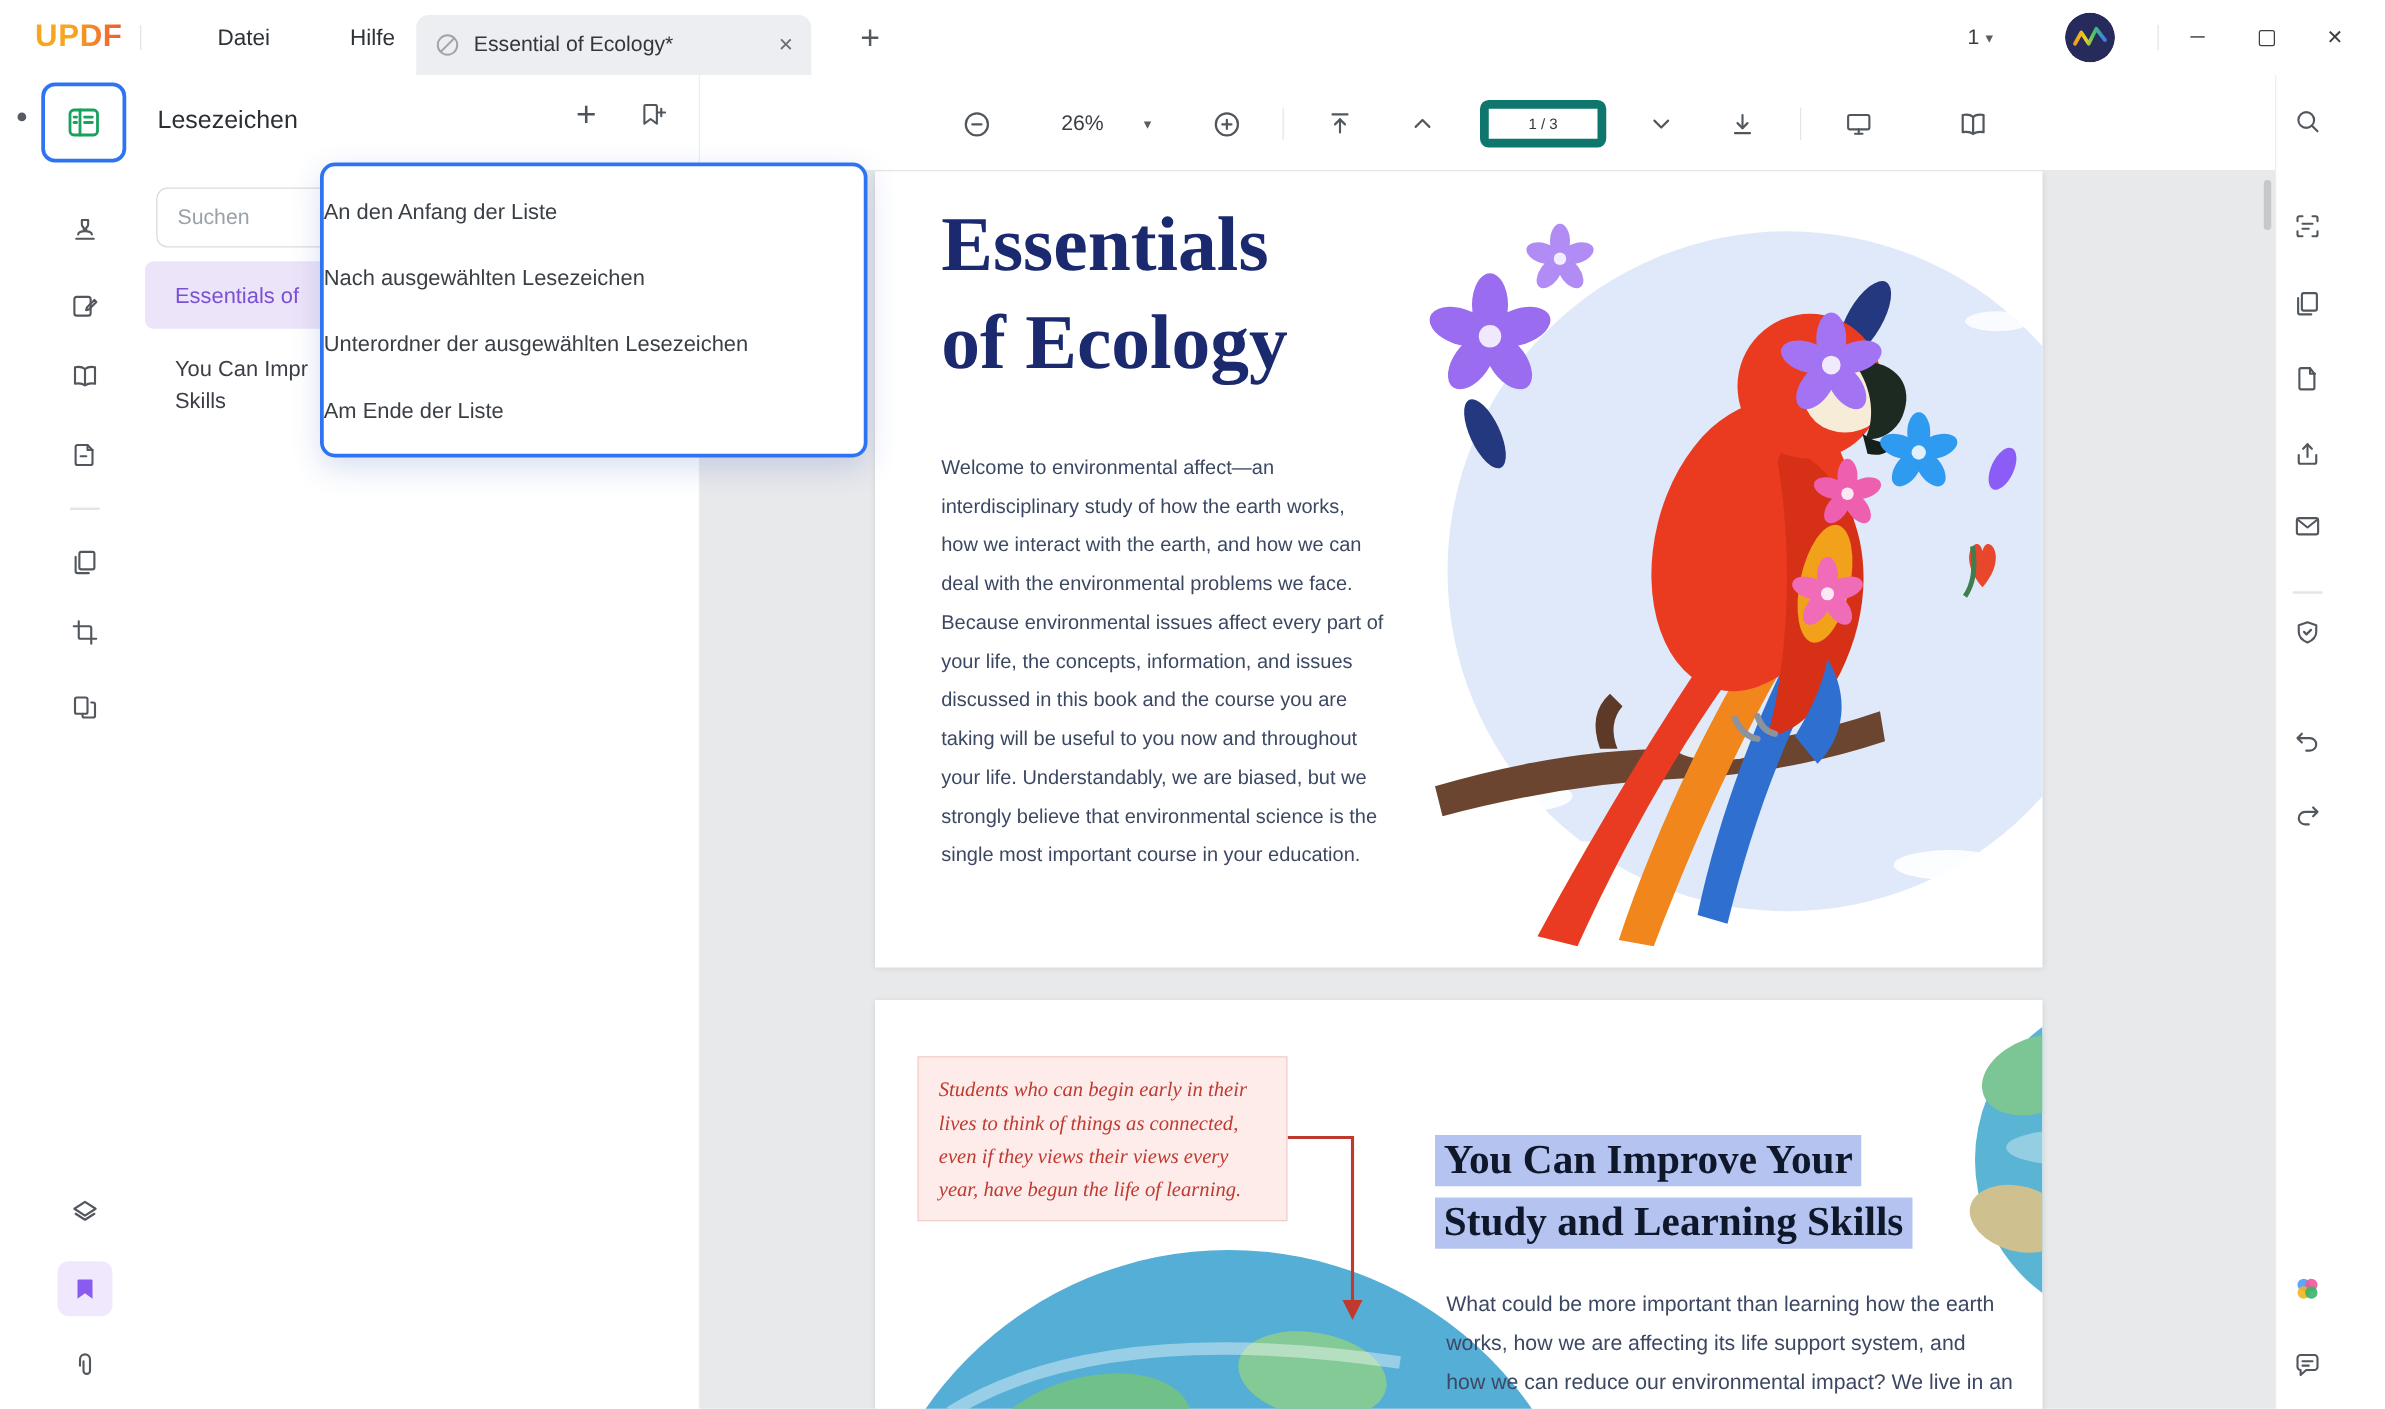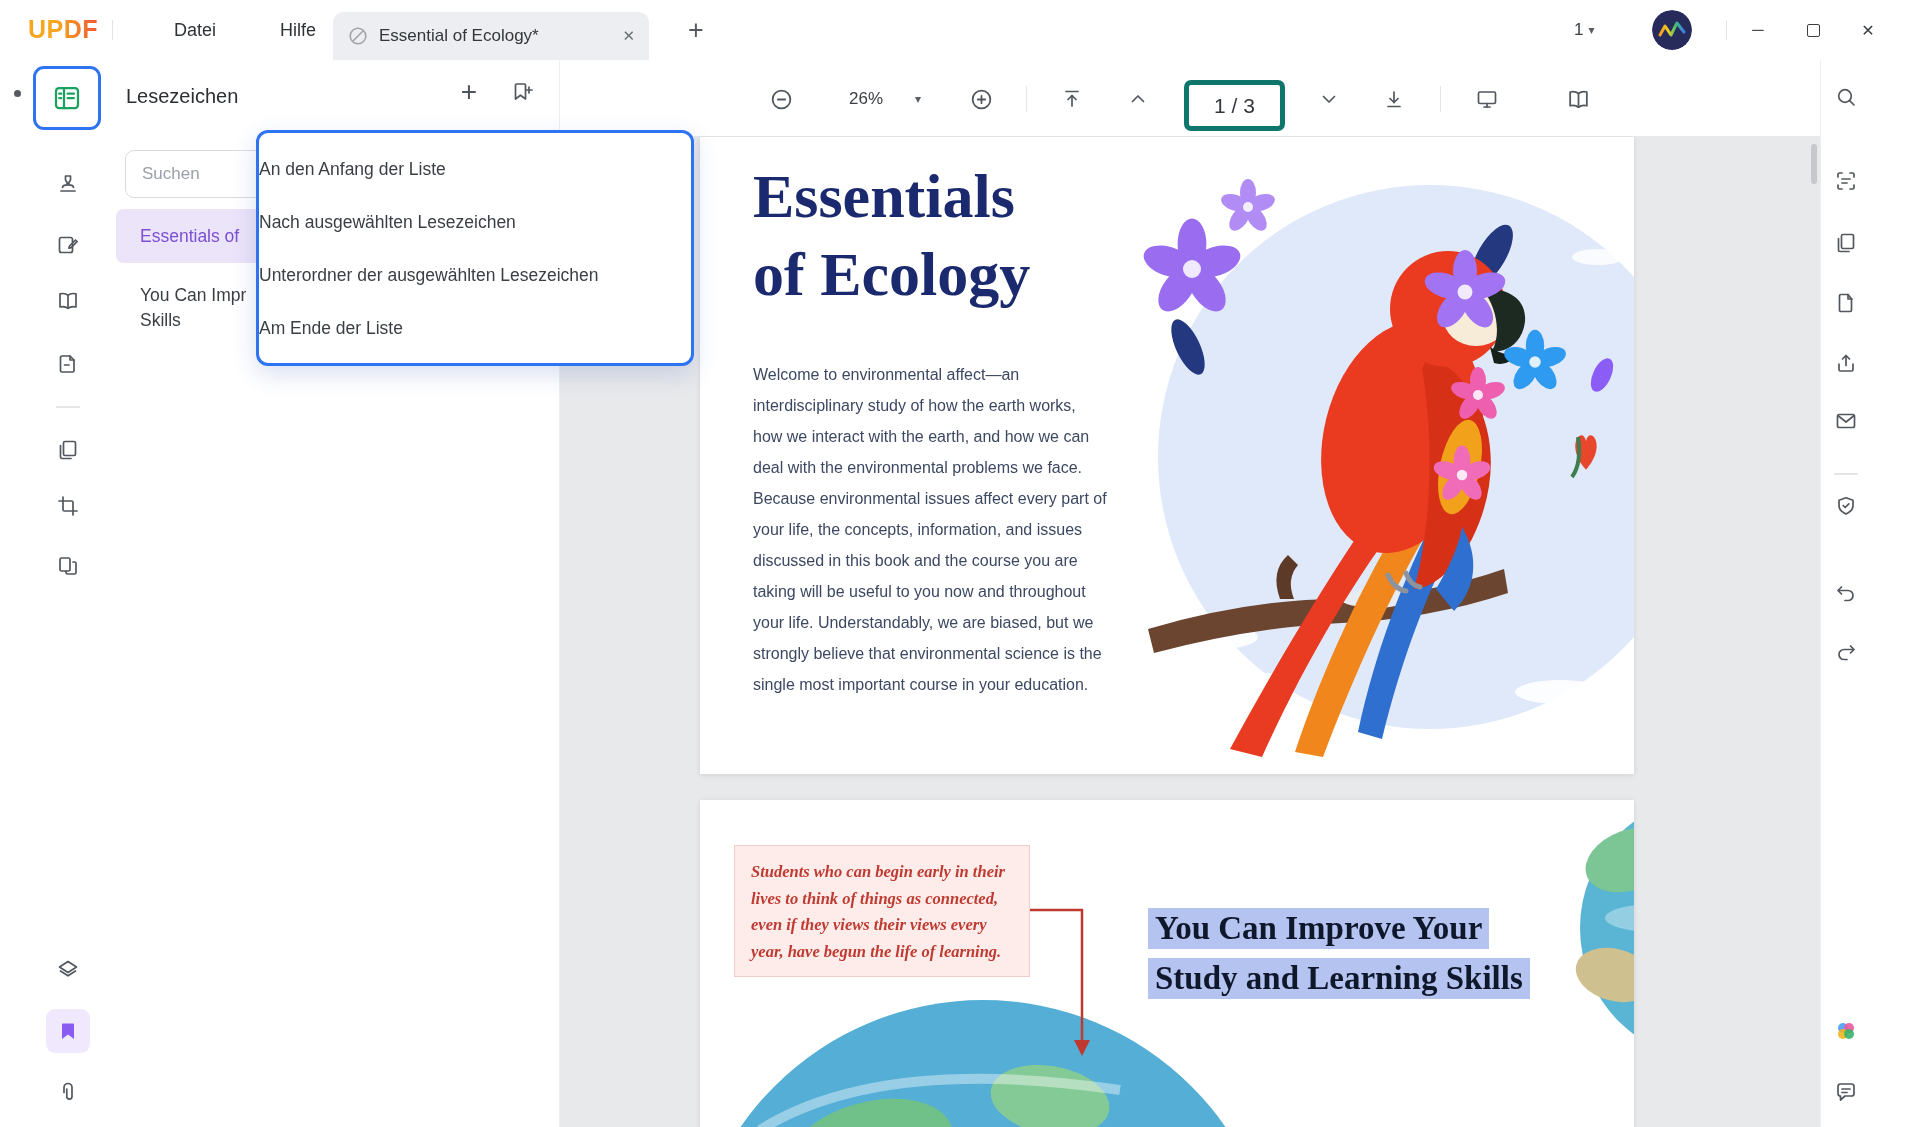--- a/index.html
+++ b/index.html
@@ -36,31 +36,31 @@
 .bm-item1{position:absolute;left:6px;top:149px;width:438px;height:54px;background:#ece4f9;border-radius:7px;display:flex;align-items:center;padding-left:24px;font-size:17.5px;color:#7b50d4}
 .bm-item2{position:absolute;left:6px;top:213px;width:438px;padding:10px 0 10px 24px;font-size:17.5px;color:#3a3e45;line-height:25px}
 
 .dropdown{position:absolute;left:256px;top:130px;width:438px;height:236px;background:#fff;border:3px solid #2e74f2;border-radius:12px;box-shadow:0 8px 24px rgba(40,80,180,.18);z-index:40;padding:10px 0}
 .dd-item{height:53px;display:flex;align-items:center;font-size:17.5px;color:#3a3e45}
 
 .toolbar{position:absolute;left:560px;top:60px;width:1260px;height:76px;background:#fff;z-index:10}
 .tool-btn{position:absolute;top:17px;width:44px;height:44px;display:flex;align-items:center;justify-content:center;color:#4f545b}
 .tool-sep{position:absolute;top:26px;width:1px;height:26px;background:#e4e5e7}
 .zoom-label{position:absolute;left:276px;top:17px;width:60px;height:44px;display:flex;align-items:center;justify-content:center;font-size:17px;color:#3c4046}
-.page-box{position:absolute;left:624px;top:20px;width:101px;height:51px;border:5px solid #0f766e;border-radius:7px;background:#fff;display:flex;align-items:center;justify-content:center;font-size:21px;color:#34383e}
+.page-box{position:absolute;left:624px;top:20px;width:101px;height:38px;border:7px solid #0f766e;border-radius:7px;background:#fff;display:flex;align-items:center;justify-content:center;font-size:12px;color:#34383e}
 
 .doc-area{position:absolute;left:560px;top:136px;width:1260px;height:991px;background:#e8e9eb;overflow:hidden}
 .page{position:absolute;left:140px;width:934px;background:#fff;box-shadow:0 1px 5px rgba(0,0,0,.10);overflow:hidden}
 .page1{top:1px;height:637px}
 .page2{top:664px;height:520px}
 .p1-title{position:absolute;left:53px;top:20px;font-family:Liberation Serif, serif;font-weight:bold;font-size:62px;line-height:78px;color:#1b2a6f;z-index:2}
 .p1-body{position:absolute;left:53px;top:222px;font-size:16px;line-height:31px;color:#3c4862;z-index:2}
 .p1-body div{white-space:nowrap}
 .p1-illo{position:absolute;left:430px;top:0;width:504px;height:637px;z-index:1}
-.quote-box{position:absolute;left:34px;top:45px;width:296px;height:132px;background:#fdecea;border:1px solid #f3cdc8;padding:13px 16px;font-family:"Liberation Serif",serif;font-style:italic;font-weight:bold;font-size:16.5px;line-height:26.5px;color:#bf3a31;z-index:2}
+.quote-box{position:absolute;left:34px;top:45px;width:296px;height:132px;background:#fdecea;border:1px solid #f3cdc8;padding:13px 16px;font-family:"Liberation Serif",serif;font-style:italic;font-weight:normal;font-size:16.5px;line-height:26.5px;color:#bf3a31;z-index:2}
 .quote-box div{white-space:nowrap}
 .p2-heading{position:absolute;left:448px;top:103px;font-family:"Liberation Serif",serif;font-weight:bold;font-size:33px;line-height:50px;color:#0f172a;z-index:2}
 .p2-heading .hl{background:#b5c3f1;padding:2px 7px 3px;white-space:nowrap}
 .p2-body{position:absolute;left:457px;top:228px;font-size:17px;line-height:31px;color:#3c4862;z-index:2}
 .p2-body div{white-space:nowrap}
 .p2-svg{position:absolute;left:0;top:0;z-index:1}
 .scroll-thumb{position:absolute;left:1251px;top:8px;width:6px;height:40px;border-radius:3px;background:#c6c8cc}
 
 .right-rail{position:absolute;left:1820px;top:60px;width:88px;height:1067px;background:#fff;border-left:1px solid #eceef0;z-index:20}
 .rrail-btn{position:absolute;left:3px;width:44px;height:44px;display:flex;align-items:center;justify-content:center;color:#52575e}
@@ -355,20 +355,25 @@
     <div class="quote-box">
       <div>Students who can begin early in their</div>
       <div>lives to think of things as connected,</div>
       <div>even if they views their views every</div>
       <div>year, have begun the life of learning.</div>
     </div>
     <div class="p2-heading">
       <div><span class="hl">You Can Improve Your</span></div>
       <div><span class="hl">Study and Learning Skills</span></div>
     </div>
+    <div class="p2-body">
+      <div>What could be more important than learning how the earth</div>
+      <div>works, how we are affecting its life support system, and</div>
+      <div>how we can reduce our environmental impact? We live in an</div>
+    </div>
   </div>
 
   <div class="scroll-thumb"></div>
 </div>
 
 <div class="dropdown">
   <div class="dd-item">An den Anfang der Liste</div>
   <div class="dd-item">Nach ausgewählten Lesezeichen</div>
   <div class="dd-item">Unterordner der ausgewählten Lesezeichen</div>
   <div class="dd-item">Am Ende der Liste</div>

